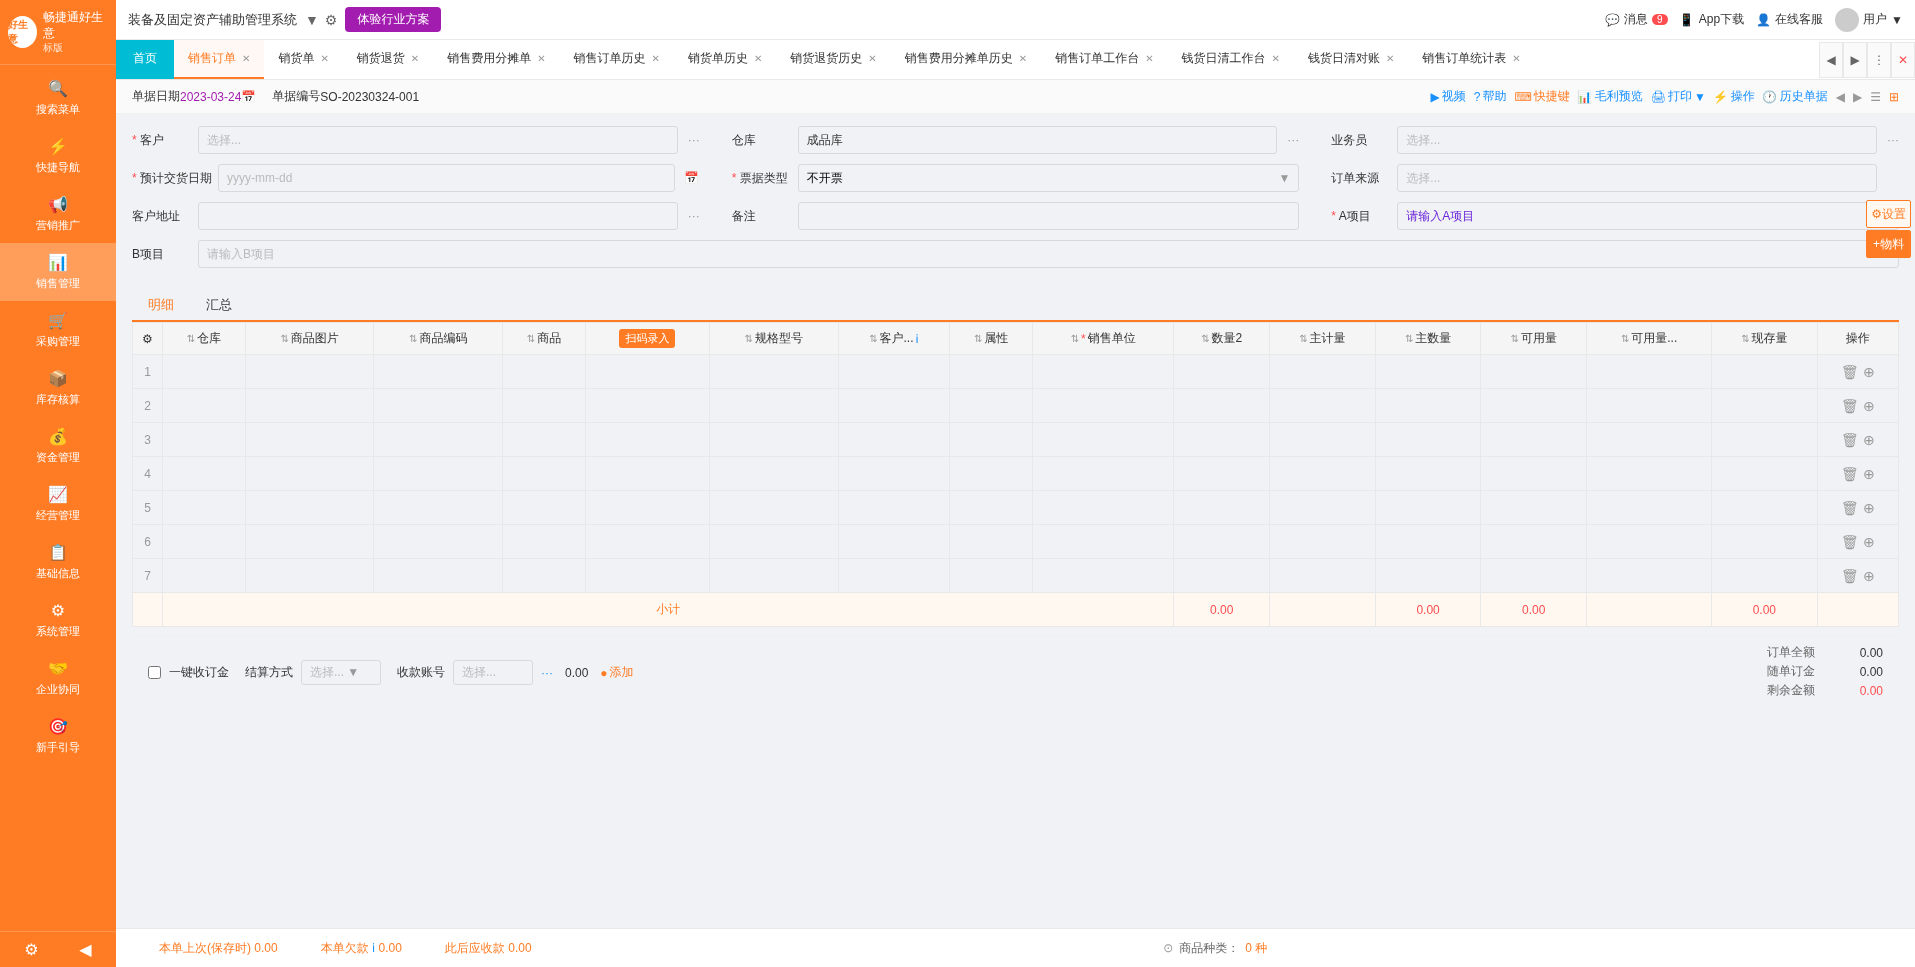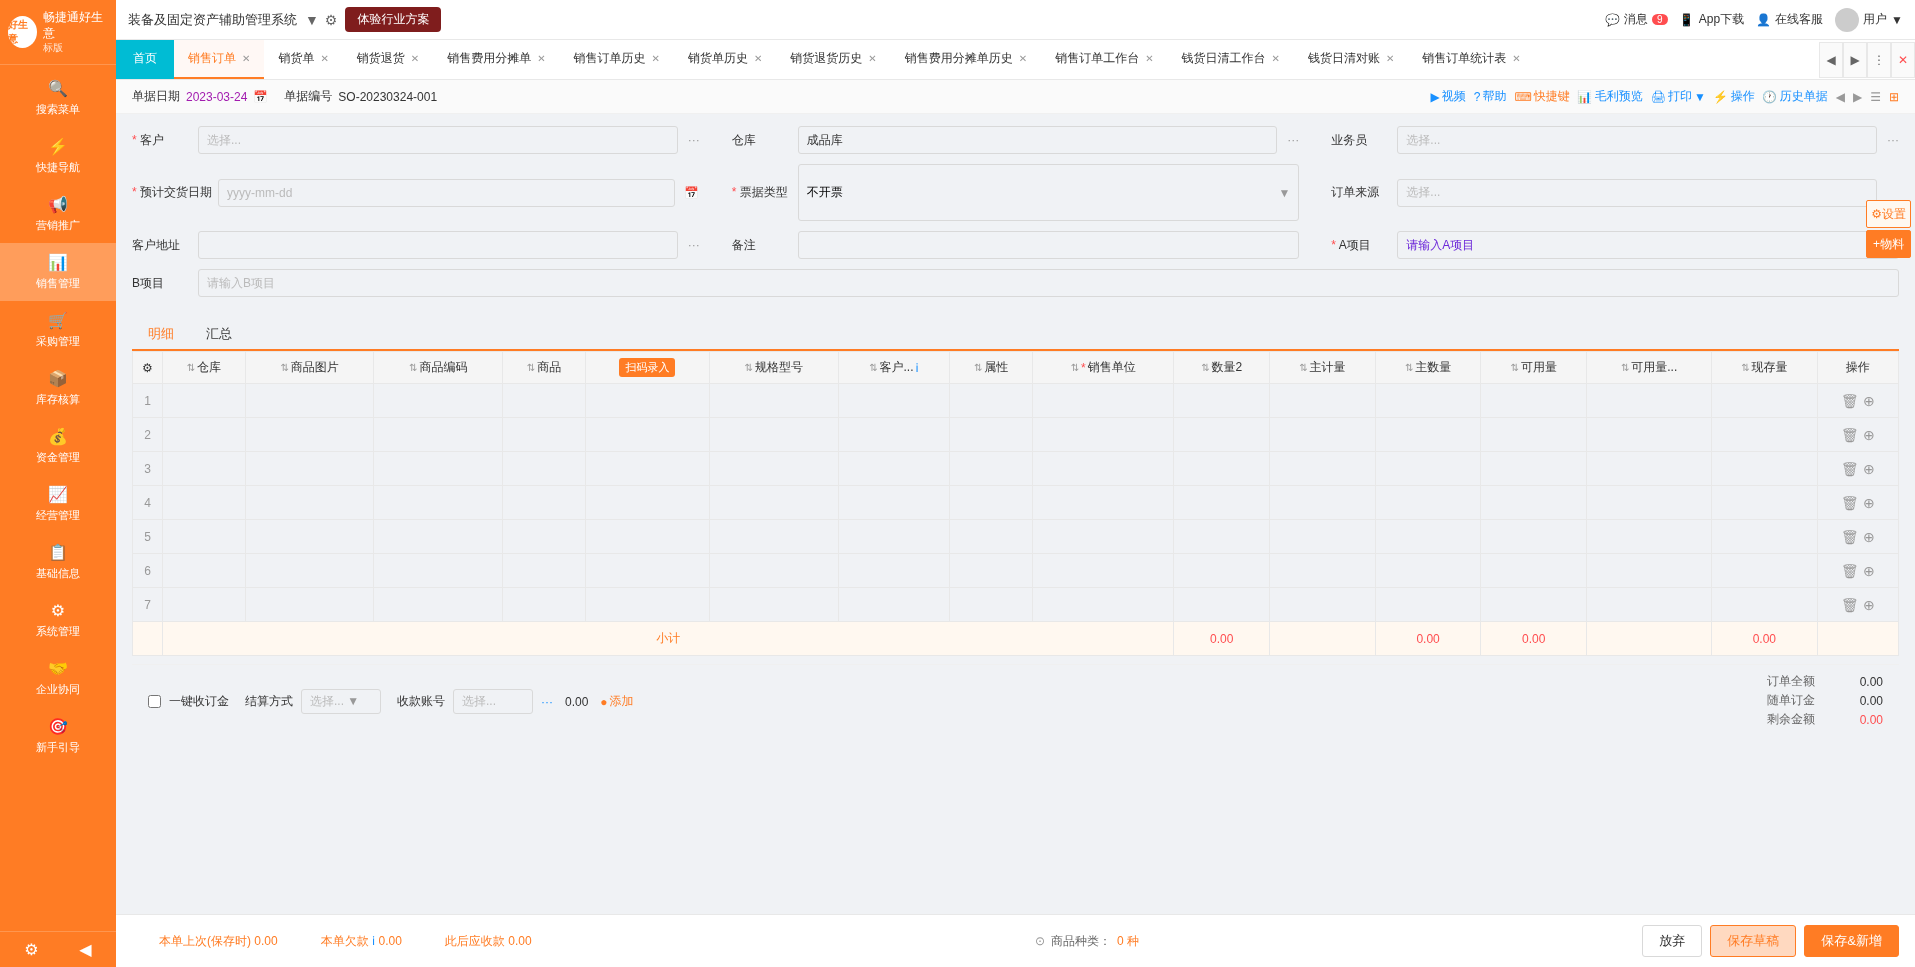--- a/index.html
+++ b/index.html
@@ -21,52 +21,52 @@
 
     
     .main { flex: 1; display: flex; flex-direction: column; height: 100%; overflow: hidden; }
 
     
     .topbar { background: #fff; height: 40px; display: flex; align-items: center; padding: 0 12px; gap: 8px; border-bottom: 1px solid #e8e8e8; flex-shrink: 0; justify-content: space-between; }
     .topbar-left { display: flex; align-items: center; gap: 8px; }
     .topbar-title { font-size: 13px; color: #333; }
     .topbar-icons { display: flex; gap: 6px; }
     .topbar-icon-btn { color: #666; font-size: 14px; cursor: pointer; }
-    .topbar-action-btn { background: #7f1d1d; color: #fff; border: none; border-radius: 4px; padding: 4px 12px; cursor: pointer; font-size: 12px; }
+    .topbar-action-btn { background: #a21caf; color: #fff; border: none; border-radius: 4px; padding: 4px 12px; cursor: pointer; font-size: 12px; }
     .topbar-right { display: flex; align-items: center; gap: 12px; }
     .topbar-right-item { display: flex; align-items: center; gap: 4px; color: #333; cursor: pointer; font-size: 12px; }
     .badge { background: #ff4d4f; color: #fff; border-radius: 8px; padding: 0 4px; font-size: 10px; min-width: 16px; text-align: center; }
 
     
     .nav-tabs { background: #fff; display: flex; align-items: center; border-bottom: 1px solid #e8e8e8; flex-shrink: 0; overflow: hidden; position: relative; }
     .nav-tab { padding: 10px 14px; cursor: pointer; color: #333; white-space: nowrap; display: flex; align-items: center; gap: 4px; border-bottom: 2px solid transparent; font-size: 12px; }
     .nav-tab.active { color: #ff7c24; border-bottom: 2px solid #ff7c24; background: #fff8f5; }
     .nav-tab-home { background: #00bcd4; color: #fff; padding: 10px 17px; font-size: 12px; }
     .nav-tabs-scroll { display: flex; align-items: center; overflow: hidden; flex: 1; }
     .nav-tabs-btns { display: flex; flex-shrink: 0; }
     .nav-tabs-btn { width: 24px; height: 36px; display: flex; align-items: center; justify-content: center; cursor: pointer; color: #666; border: 1px solid #e8e8e8; background: #fafafa; }
     .nav-close { font-size: 10px; color: #999; cursor: pointer; margin-left: 2px; }
 
     
     .form-header { padding: 8px 16px; display: flex; align-items: center; gap: 16px; border-bottom: 1px solid #f0f0f0; background: #fafafa; flex-shrink: 0; }
-    .form-header-field { display: flex; align-items: center; gap: 6px; }
+    .form-header-field { display: flex; align-items: center; gap: 0; }
     .form-header-label { color: #333; }
     .form-header-value { color: #333; font-weight: 500; }
     .form-header-actions { margin-left: auto; display: flex; align-items: center; gap: 8px; }
     .action-link { color: #1890ff; cursor: pointer; font-size: 12px; display: flex; align-items: center; gap: 2px; }
     .action-link-orange { color: #ff7c24; }
     .form-area { padding: 12px 16px; }
     .form-row { display: flex; align-items: center; margin-bottom: 10px; gap: 0; }
     .form-field { display: flex; align-items: center; gap: 6px; flex: 1; }
     .form-field-label { color: #333; white-space: nowrap; min-width: 60px; }
     .form-field-label.required::before { content: '* '; color: #ff4d4f; }
     .form-field-input { flex: 1; border: 1px solid #d9d9d9; border-radius: 3px; padding: 4px 8px; color: #999; min-height: 28px; display: flex; align-items: center; }
     .form-field-input.filled { color: #333; }
     .form-field-dots { color: #999; cursor: pointer; margin-left: 4px; }
-    .form-select { border: 1px solid #d9d9d9; border-radius: 3px; padding: 19px 8px; min-height: 28px; display: flex; align-items: center; justify-content: space-between; flex: 1; cursor: pointer; }
+    .form-select { border: 1px solid #d9d9d9; border-radius: 3px; padding: 4px 8px; min-height: 28px; display: flex; align-items: center; justify-content: space-between; flex: 1; cursor: pointer; }
     .form-select-arrow { color: #999; }
 
     
     .table-section { margin: 0 16px; }
     .table-tabs { display: flex; gap: 0; border-bottom: 2px solid #ff7c24; margin-bottom: 0; }
     .table-tab { padding: 6px 16px; cursor: pointer; color: #333; font-size: 13px; }
     .table-tab.active { color: #ff7c24; border-bottom: 2px solid #ff7c24; margin-bottom: -2px; font-weight: 500; }
 
     .data-table { width: 100%; border-collapse: collapse; }
     .data-table th { background: #f5f5f5; border: 1px solid #e8e8e8; padding: 6px 4px; text-align: center; color: #333; font-weight: normal; white-space: nowrap; position: relative; }
@@ -765,20 +765,15 @@
         <span class="footer-stat">
           <span>此后应收款</span>
           <span style="color:#ff7c24;font-weight:500;">0.00</span>
         </span>
       </div>
       <div class="footer-middle">
         <span style="color:#999;">⊙</span>
         <span>商品种类：</span>
         <span style="color:#ff7c24;">0 种</span>
       </div>
-      <div class="footer-actions">
-        <button class="footer-btn">放弃</button>
-        <button class="footer-btn footer-btn-primary">保存草稿</button>
-        <button class="footer-btn footer-btn-danger">保存&amp;新增</button>
-      </div>
     </div>
   </div>
 </div>
 
 </body></html>

